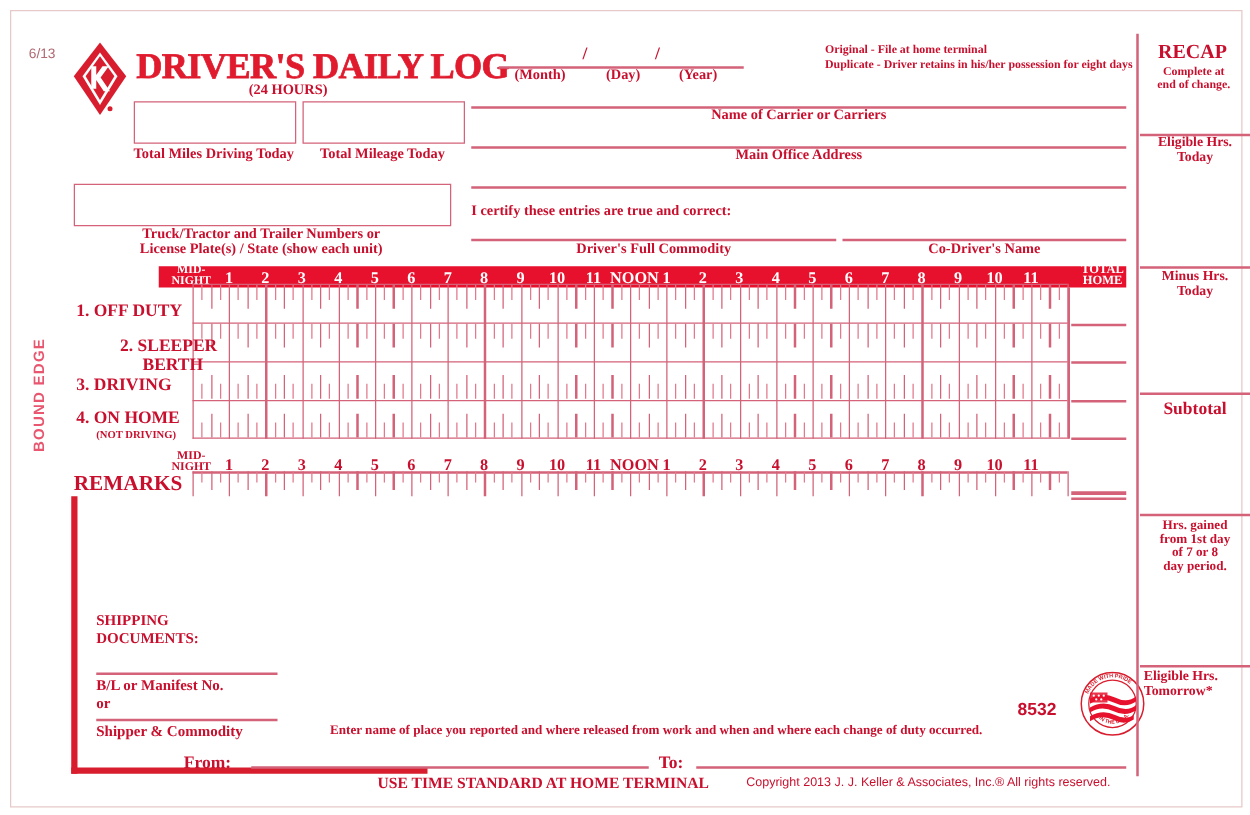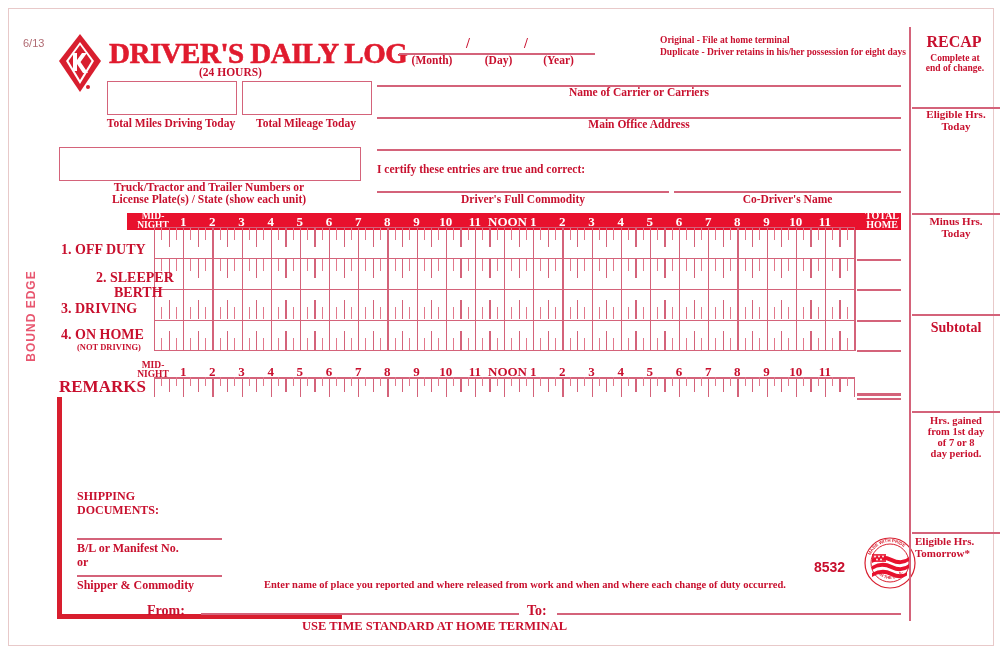--- a/index.html
+++ b/index.html
@@ -582,20 +582,21 @@
   <div class="txt bold" style="left:68px;top:569px;font-size:12px;">Shipper &amp; Commodity</div>
 
   <div class="txt bold" style="left:138px;top:594px;font-size:14px;">From:</div>
   <div class="line" style="left:192px;top:604px;width:318px;"></div>
   <div class="txt bold" style="left:518px;top:594px;font-size:14px;">To:</div>
   <div class="line" style="left:548px;top:604px;width:344px;"></div>
 
   <div class="txt" style="left:255px;top:570px;font-size:10.5px;font-weight:bold;">Enter name of place you reported and where released from work and when and where each change of duty occurred.</div>
 
   <div class="txt bold" style="left:293px;top:610px;font-size:12.5px;">USE TIME STANDARD AT HOME TERMINAL</div>
+  <div class="txt" style="left:588px;top:612px;font-size:10px;font-family:'Liberation Sans',sans-serif;">Copyright 2013 J. J. Keller &amp; Associates, Inc.® All rights reserved.</div>
 
   <div class="txt bold" style="left:805px;top:550px;font-size:14px;font-family:'Liberation Sans',sans-serif;">8532</div>
 
   <div id="seal">
     <svg viewBox="0 0 52 52" width="52" height="52">
       <circle cx="26" cy="26" r="25" fill="#fff" stroke="#d81e2e" stroke-width="1.2"></circle>
       <circle cx="26" cy="26" r="19" fill="#fff" stroke="#d81e2e" stroke-width="1"></circle>
       <g fill="#e8112d">
         <path d="M8 22 q10 -6 20 -1 q10 5 17 -1 l0 4 q-8 6 -18 1 q-10 -5 -19 1 Z"></path>
         <path d="M8 29 q10 -6 20 -1 q10 5 17 -1 l0 4 q-8 6 -18 1 q-10 -5 -19 1 Z"></path>

